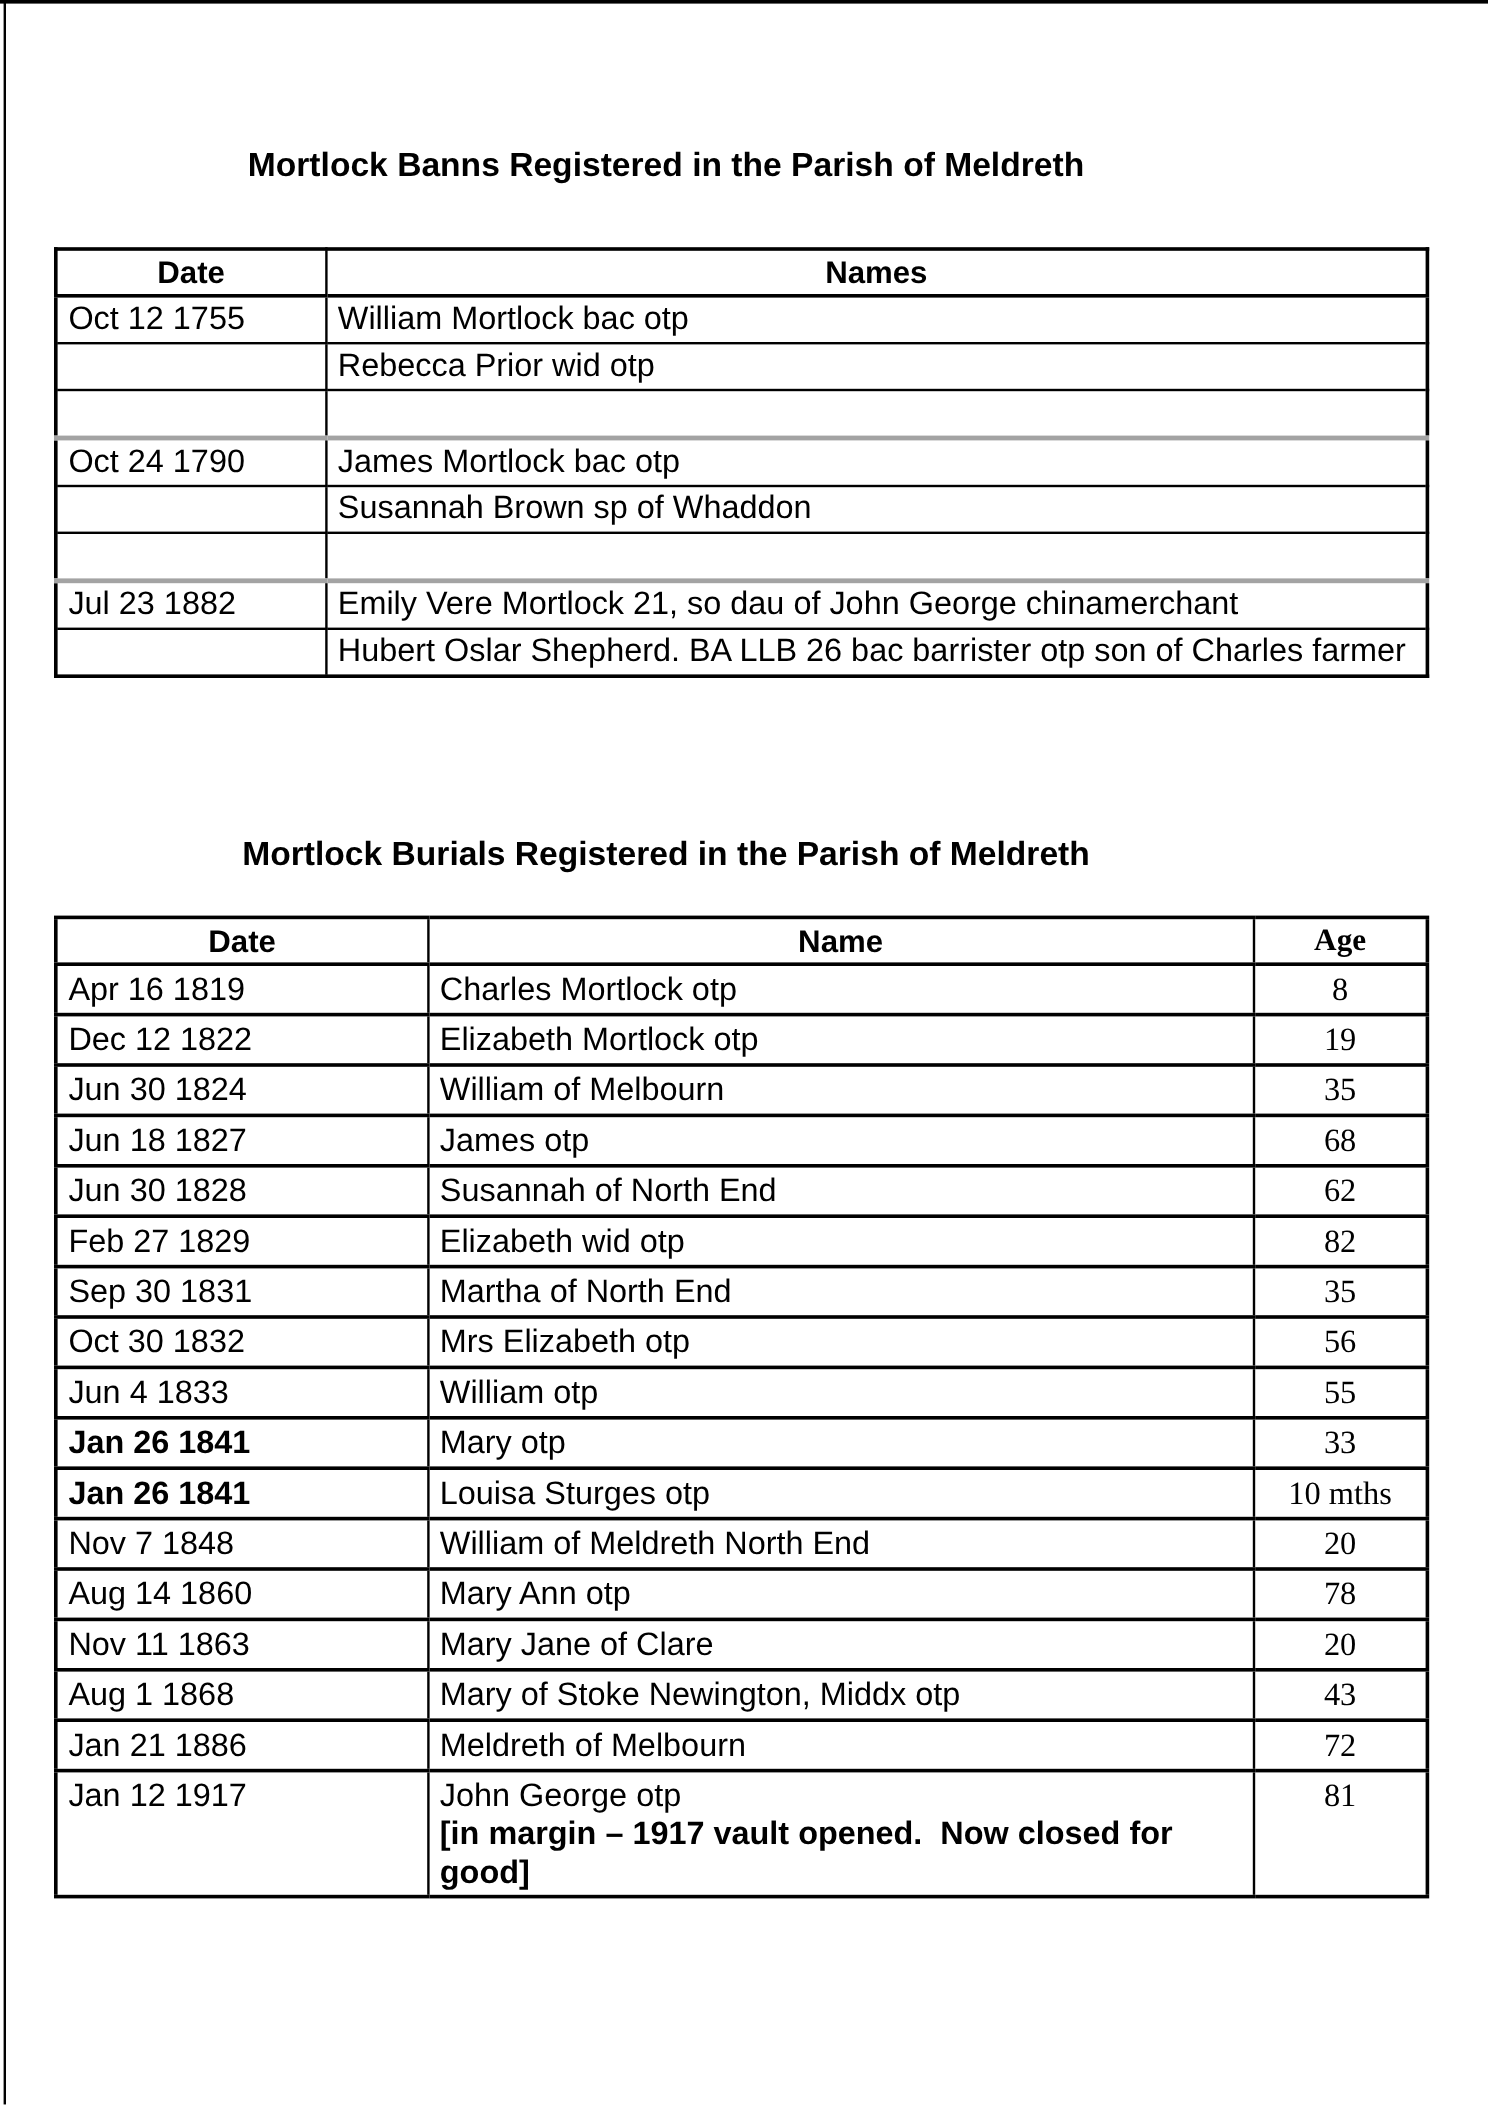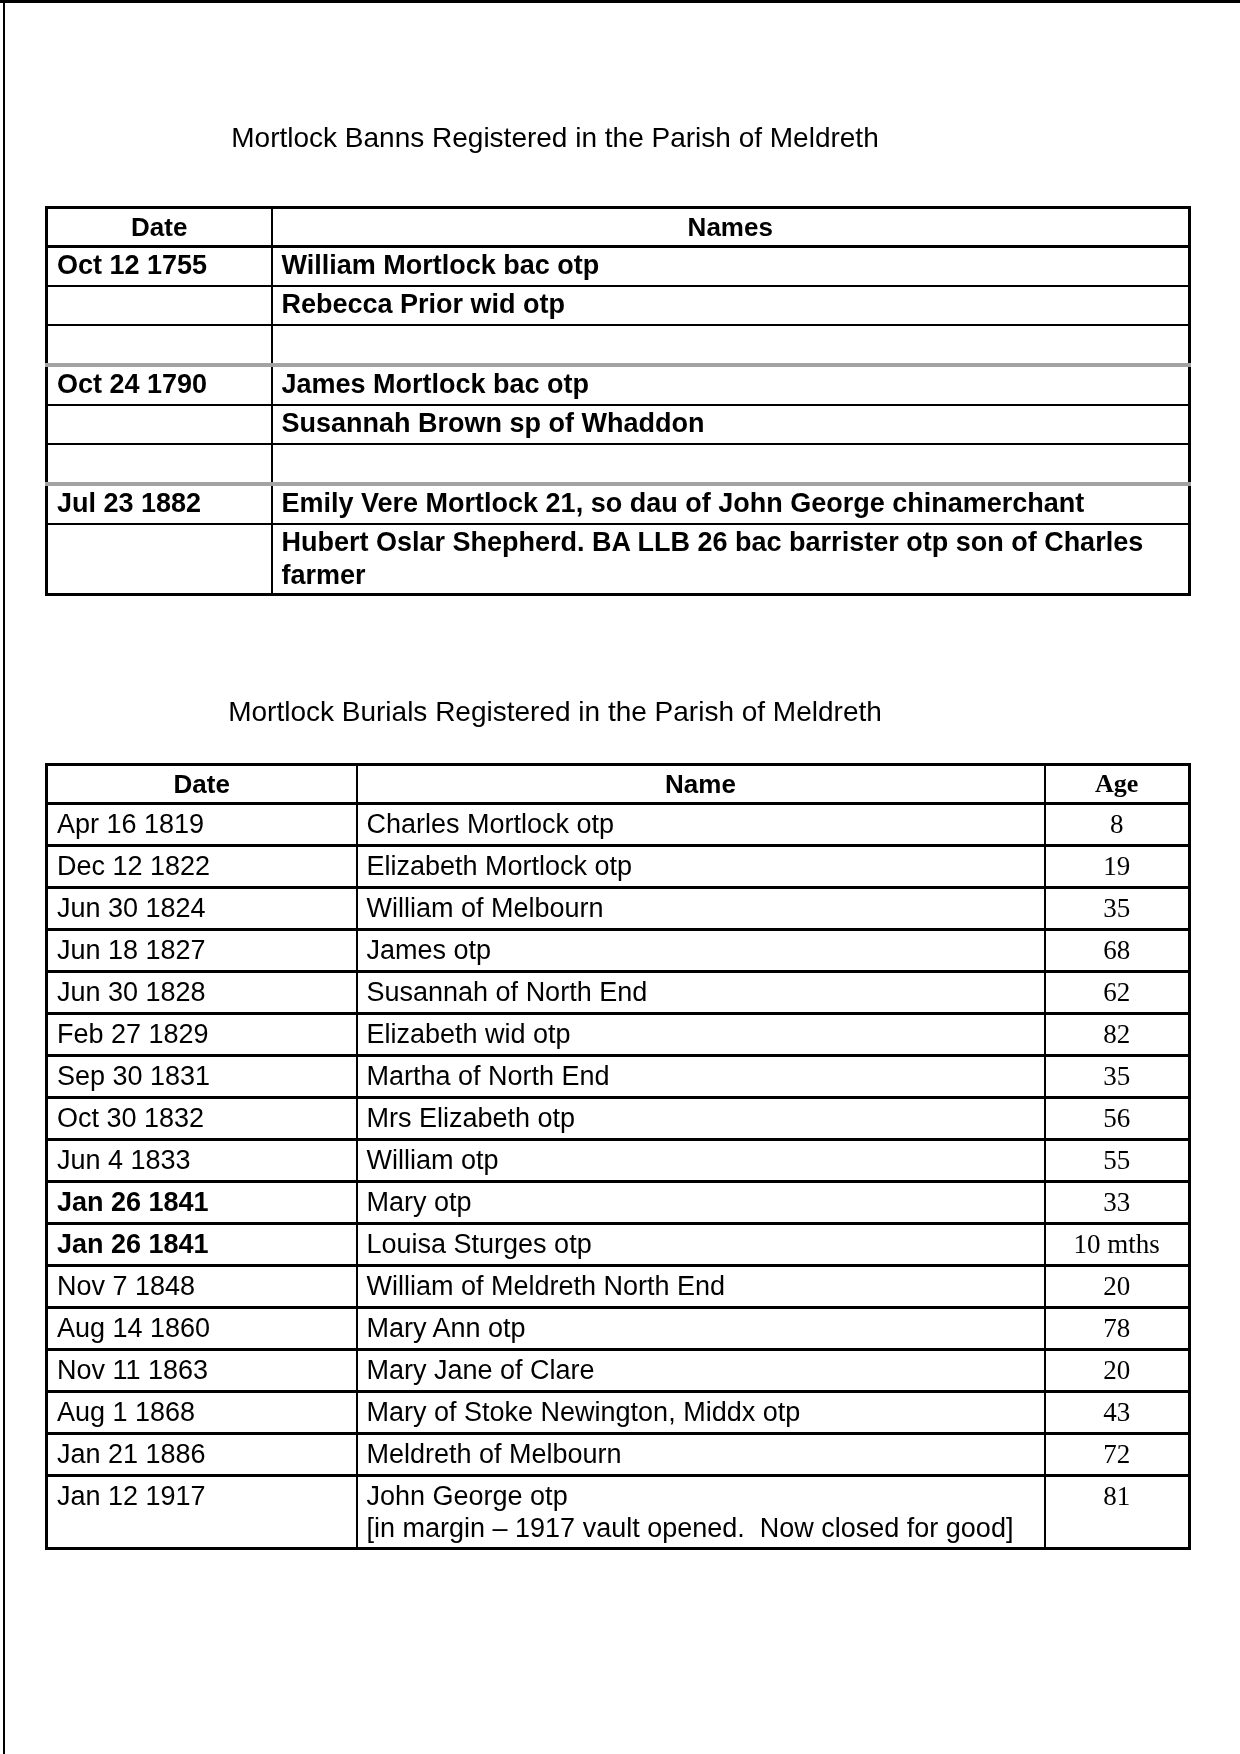--- a/index.html
+++ b/index.html
@@ -15,21 +15,21 @@
   .frame-top {
     position: absolute; top: 0; left: 0;
     width: 100%; height: 3px; background: #000;
   }
   .frame-left {
     position: absolute; top: 0; left: 3px;
     width: 2px; height: 100%; background: #000;
   }
   .doc-title {
     position: absolute; left: 45px; width: 1020px;
-    text-align: center; font-weight: normal; font-size: 28px;
+    text-align: center; font-weight: bold; font-size: 28px;
     white-space: nowrap;
   }
   #banns-title   { top: 122px; }
   #burials-title { top: 696px; }
 
   table {
     position: absolute;
     border-collapse: collapse;
     table-layout: fixed;
     background: #fff;
@@ -43,37 +43,37 @@
     line-height: 33px;
   }
   th {
     font-size: 26px; font-weight: bold;
     text-align: center; line-height: 34px;
   }
 
   
   #banns-table { left: 45px; top: 206px; width: 1143px; border: 3px solid #000; }
   #banns-table th { border-bottom: 3px solid #000; height: 33px; padding: 1px 9px; }
-  #banns-table td { height: 35px; padding: 1px 9px; font-weight: bold; }
+  #banns-table td { height: 35px; padding: 1px 9px; }
   #banns-table tr.sep td { border-top: 4px solid #a3a3a3; }
 
   
   #burials-table { left: 45px; top: 763px; width: 1143px; border: 3px solid #000; }
   #burials-table th, #burials-table td {
     border-top-width: 3px; border-bottom-width: 3px;
   }
   #burials-table th { height: 33px; padding: 1px 9px; }
   #burials-table td { height: 33px; padding: 3px 9px; line-height: 32px; }
 
   .col-age, .age-header {
     font-family: "Liberation Serif", "DejaVu Serif", serif;
     text-align: center;
   }
   td.bold { font-weight: bold; }
-  .note { white-space: pre-wrap; }
+  .note { white-space: pre-wrap; font-weight: bold; }
 </style>
 </head>
 <body>
 
 <div class="page">
   <div class="frame-top"></div>
   <div class="frame-left"></div>
 
   <div class="doc-title" id="banns-title">Mortlock Banns Registered in the Parish of Meldreth</div>
 

